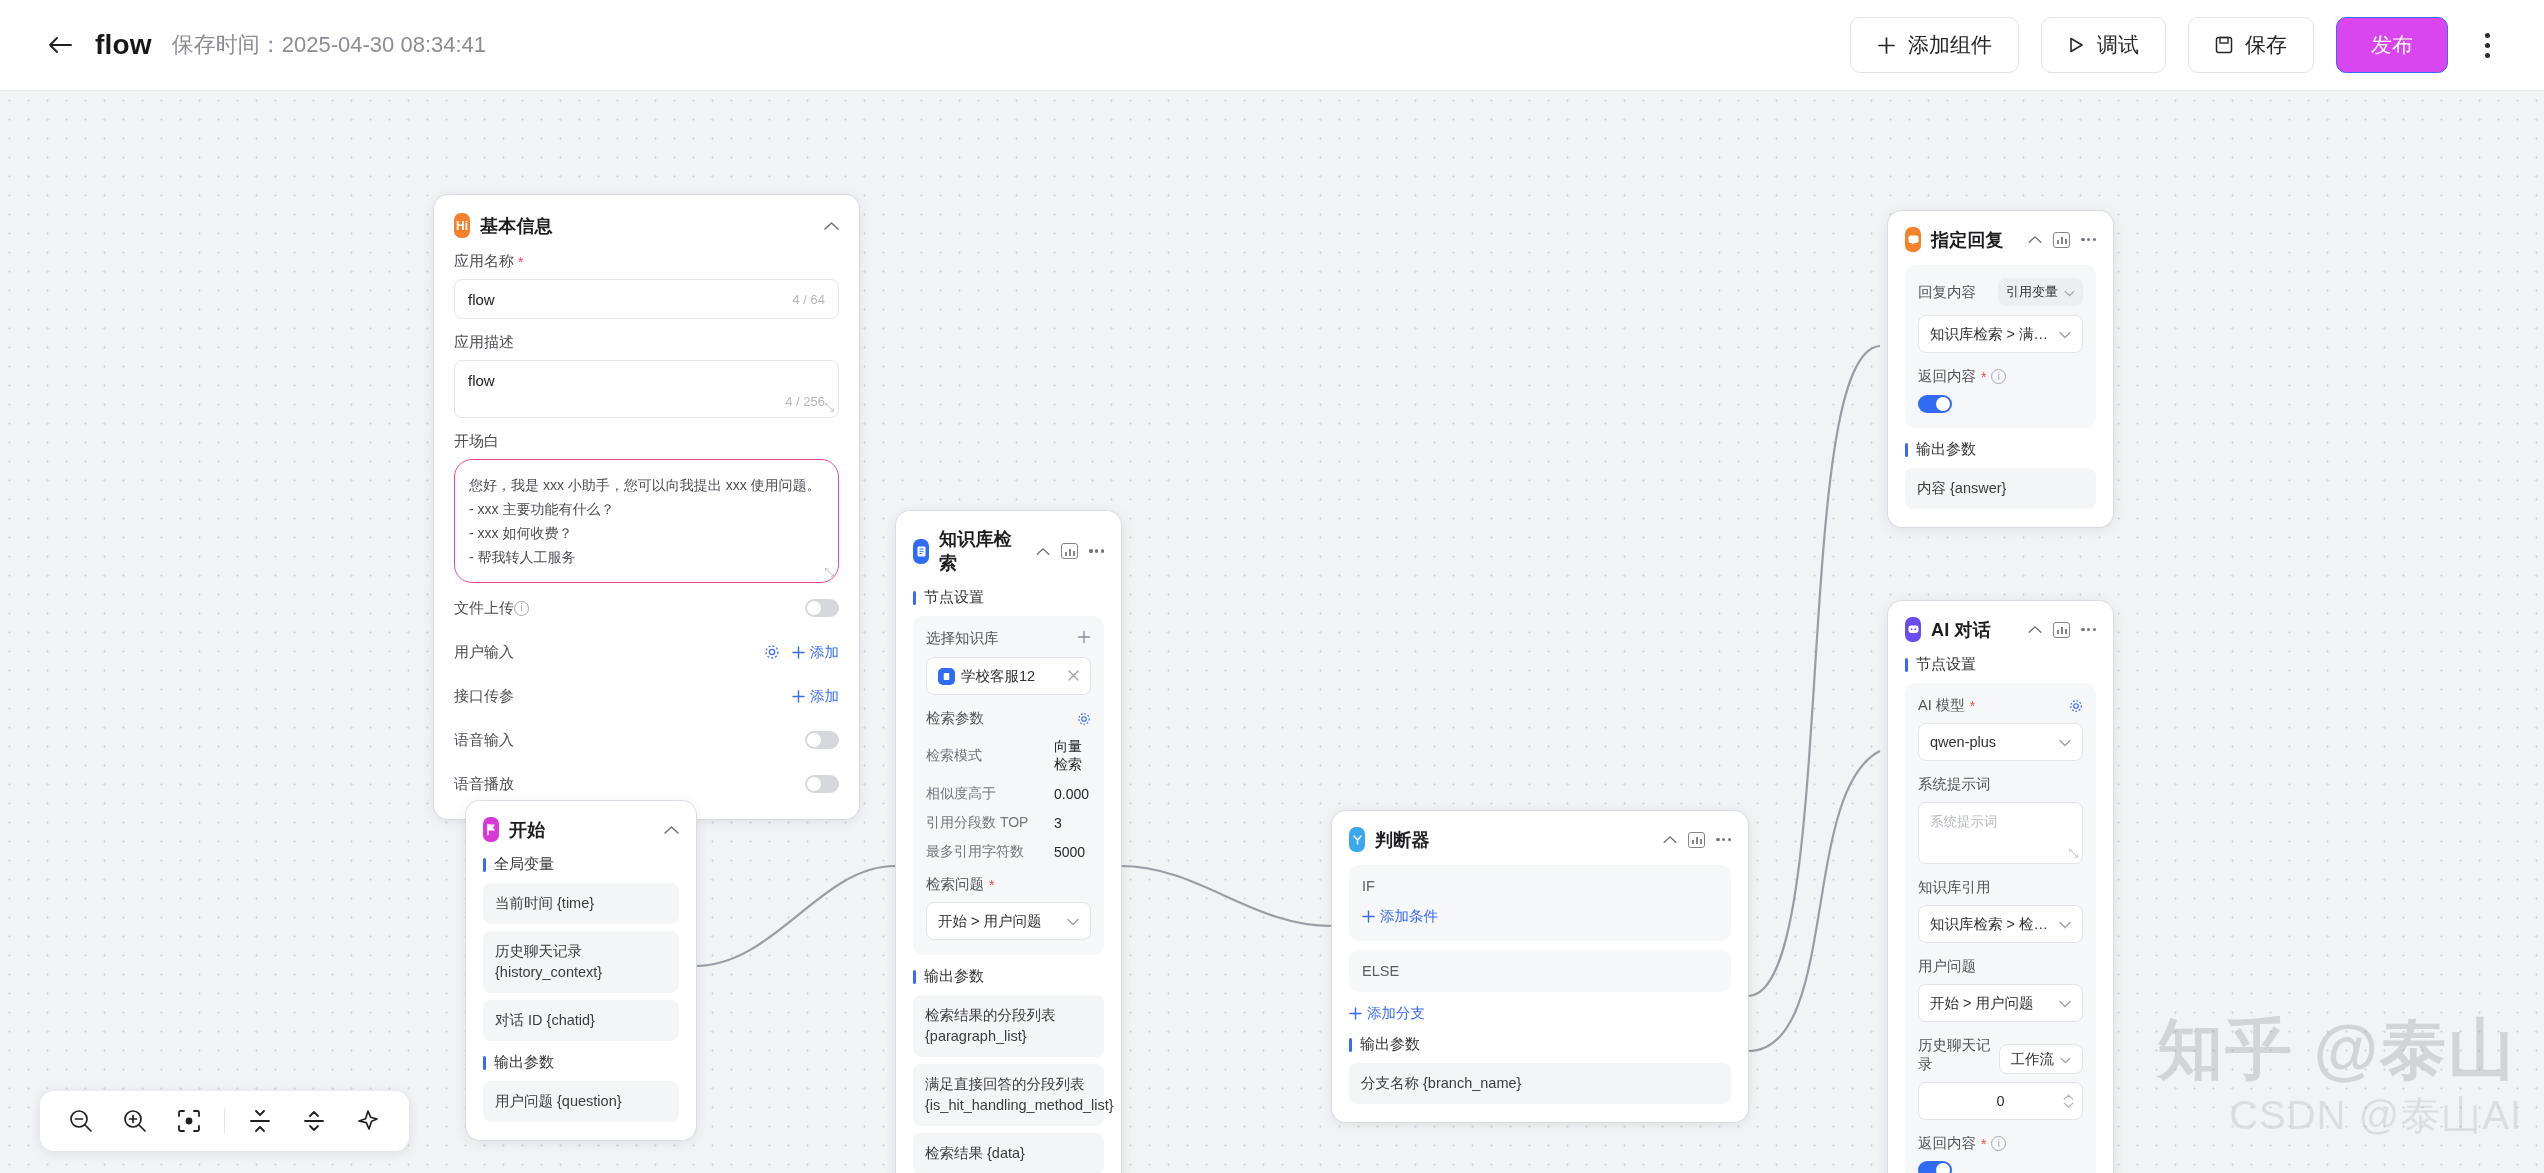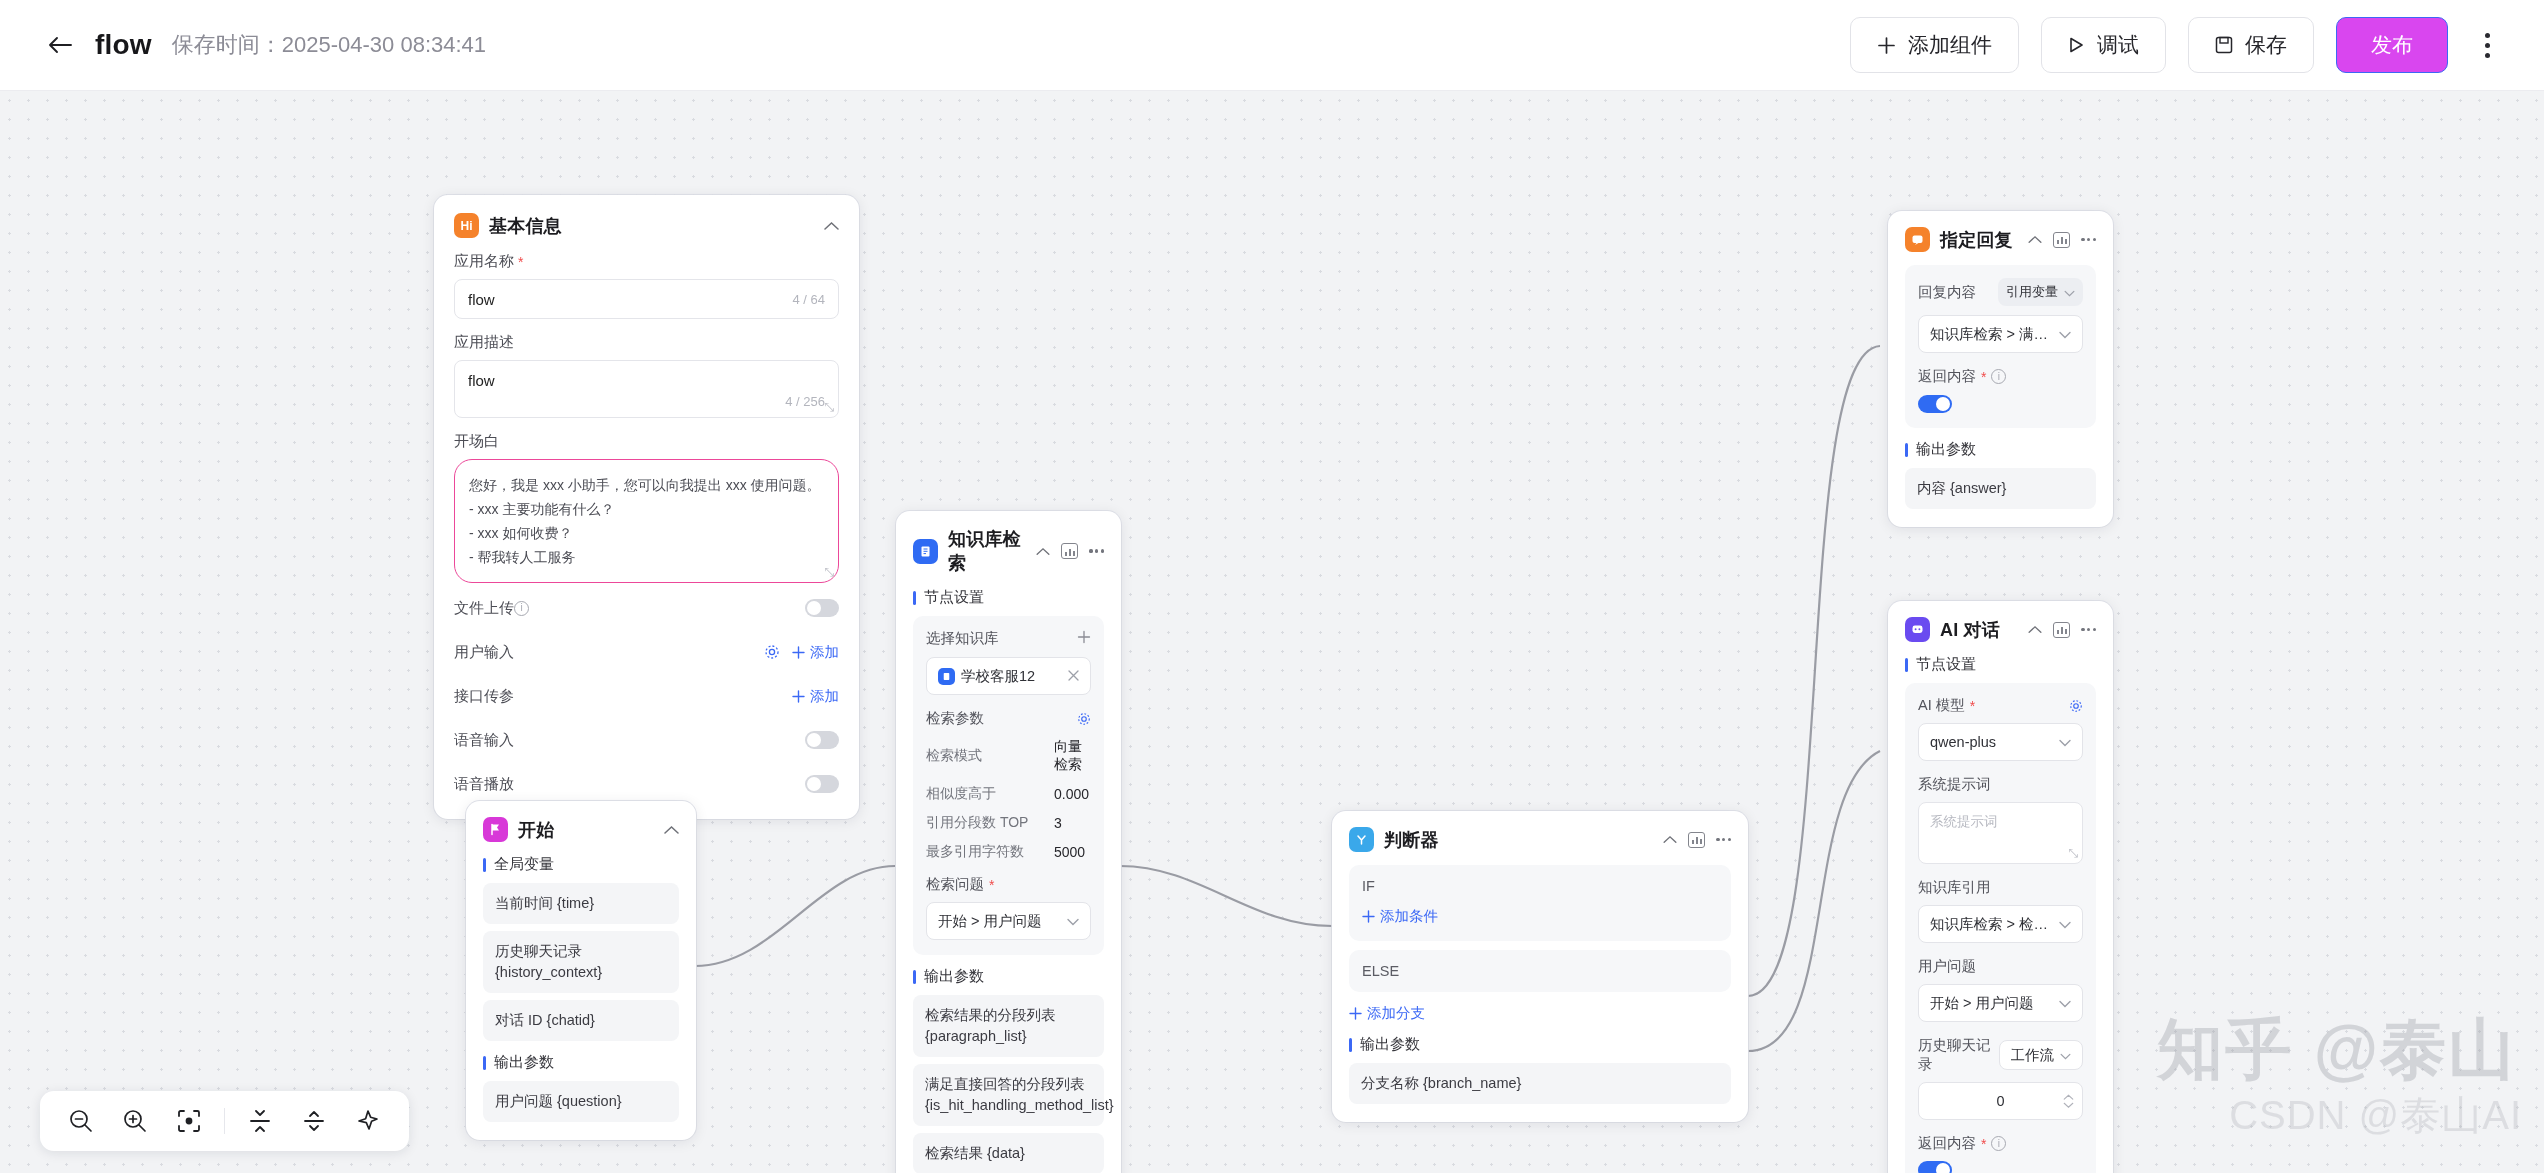--- a/index.html
+++ b/index.html
@@ -60,21 +60,21 @@
   .edges { position: absolute; top: 0; left: 0; width: 2544px; height: 1082px; pointer-events: none; }
 
   
   .node {
     position: absolute; background: #fff; border-radius: 14px;
     box-shadow: 0 2px 14px rgba(20,25,45,.09), 0 0 0 1px rgba(225,227,234,.9);
     padding: 16px 17px 18px;
   }
   .node-head { display: flex; align-items: center; gap: 10px; margin-bottom: 13px; }
   .node-ico {
-    width: 25px; height: 25px; border-radius: 7px; flex: 0 0 auto;
+    width: 16px; height: 25px; border-radius: 7px; flex: 0 0 auto;
     display: flex; align-items: center; justify-content: center;
     color: #fff; font-size: 13px; font-weight: 700;
   }
   .node-title { font-size: 18px; font-weight: 700; color: #1d1d21; letter-spacing: .2px;}
   .node-acts { margin-left: auto; display: flex; align-items: center; gap: 11px; color: #6f7178; }
   .act { cursor: pointer; display: flex; align-items: center; justify-content: center; }
   .act-dots { display: flex; gap: 2.5px; align-items: center; }
   .act-dots i { width: 3.2px; height: 3.2px; border-radius: 50%; background: #73757d; display:block;}
   .chart-box {
     width: 17px; height: 16px; border: 1.4px solid #83858d; border-radius: 3px;
@@ -628,21 +628,21 @@
       <div class="fld-label" style="margin:14px 0 8px;">用户问题</div>
       <div class="select">
         <span class="val">开始 &gt; 用户问题</span>
         <span class="caret">
           <svg width="12" height="8" viewBox="0 0 12 8">
               <path d="M1 1.5L6 6.5L11 1.5" stroke="#9da0a9" stroke-width="1.4" fill="none" stroke-linecap="round"></path>
             </svg>
         </span>
       </div>
 
-      <div style="display:flex;align-items:center;margin:14px 0 8px;gap:8px;">
+      <div style="display:flex;align-items:flex-end;margin:14px 0 8px;gap:8px;">
         <span class="fld-label" style="margin:0;">历史聊天记录</span>
         <span class="select" style="margin-left:auto;height:30px;width:86px;">
           <span class="val">工作流</span>
           <span class="caret">
             <svg width="11" height="7" viewBox="0 0 12 8">
                 <path d="M1 1.5L6 6.5L11 1.5" stroke="#9da0a9" stroke-width="1.4" fill="none" stroke-linecap="round"></path>
               </svg>
           </span>
         </span>
       </div>

